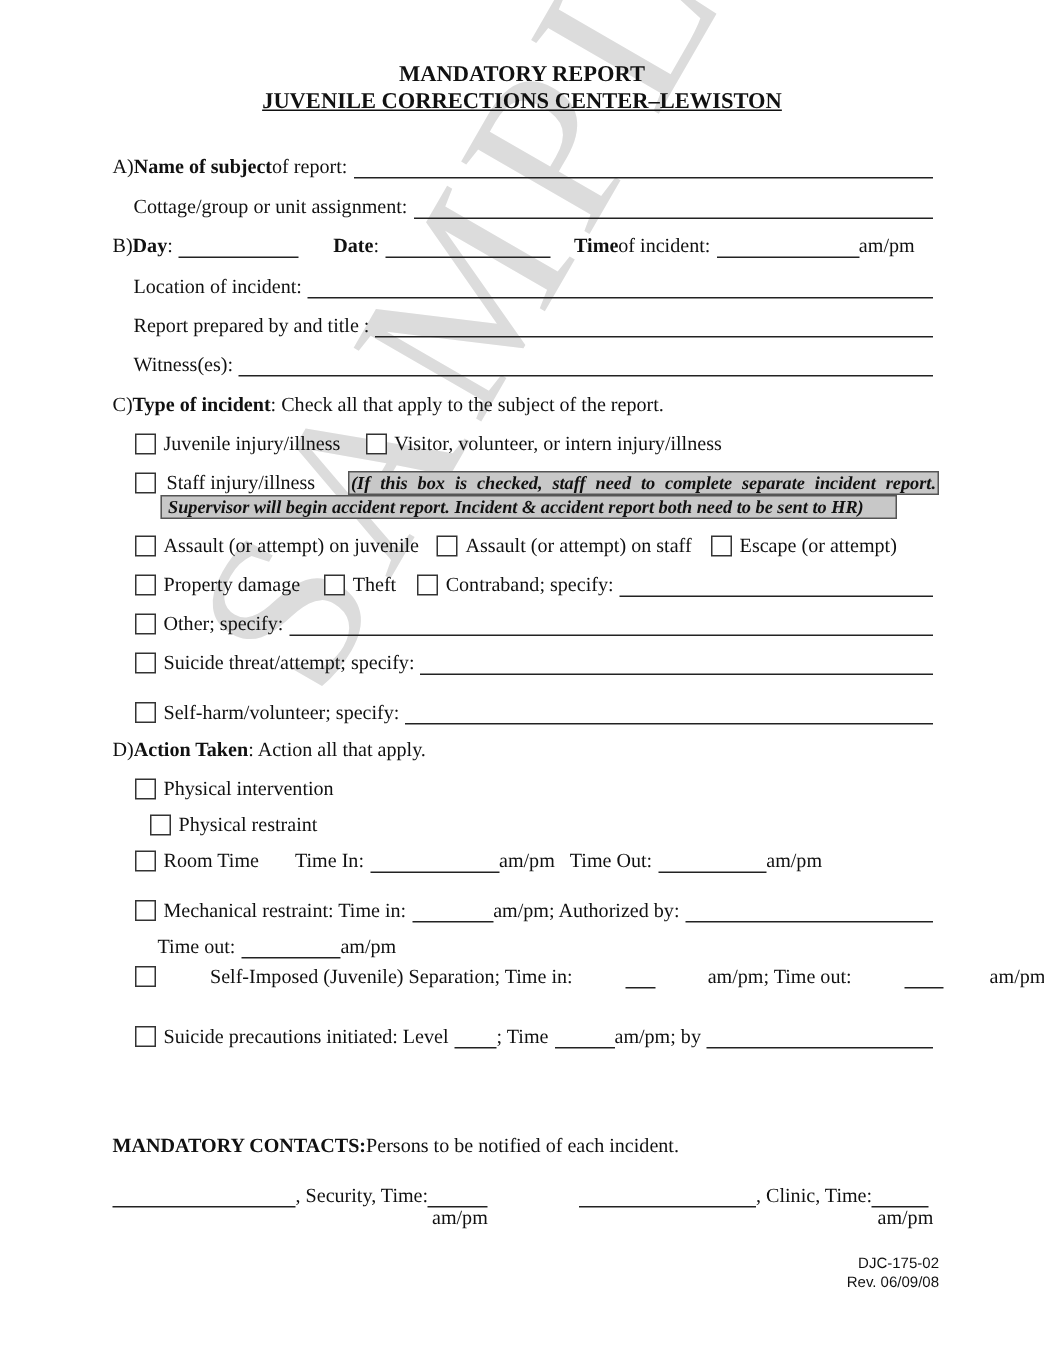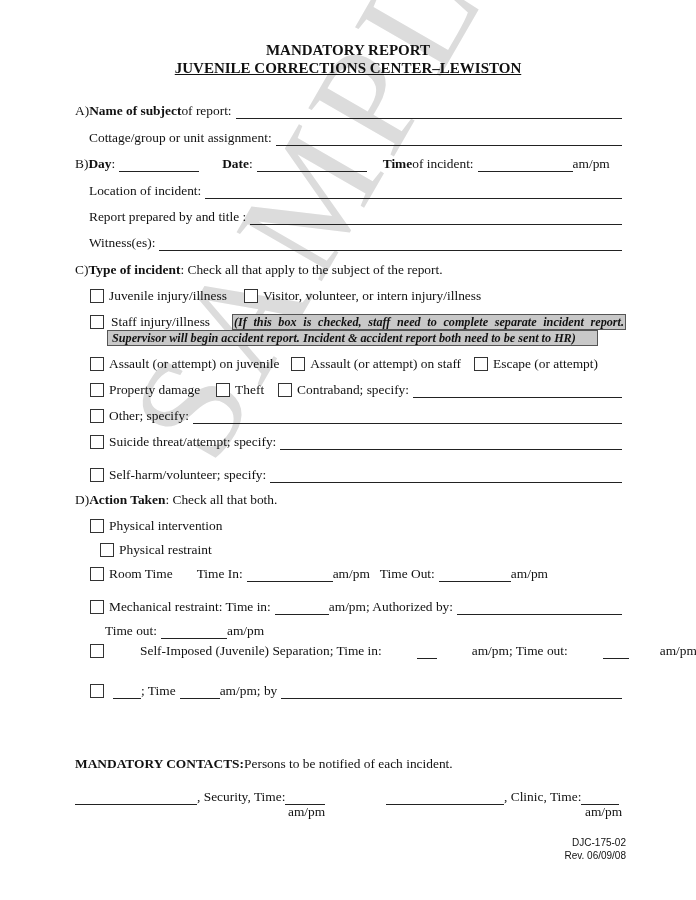--- a/index.html
+++ b/index.html
@@ -123,21 +123,21 @@
   </div>
   <div class="row" style="top:465px; left:90px; width:532px;">
     <span class="cb"></span>
     <span>Self-harm/volunteer; specify:</span>
     <span class="line flex1"></span>
   </div>
 
   <div class="row" style="top:490px; left:75px;">
     <span>D)</span>
     <span class="b">Action Taken</span>
-      <span>: Check all that both.</span>
+      <span>: Action all that apply.</span>
   </div>
   <div class="row" style="top:516px; left:90px;">
     <span class="cb"></span>
     <span>Physical intervention</span>
   </div>
   <div class="row" style="top:540px; left:100px;">
     <span class="cb"></span>
     <span>Physical restraint</span>
   </div>
   <div class="row" style="top:564px; left:90px;">
@@ -167,20 +167,21 @@
   <div class="row" style="top:641px; left:90px;gap:31px;">
     <span class="cb"></span>
     <span>Self-Imposed (Juvenile) Separation; Time in:</span>
     <span class="line" style="width:20px;"></span>
     <span style="margin-left:4px;">am/pm; Time out:</span>
     <span class="line" style="width:26px;"></span>
     <span>am/pm (attach logs)</span>
   </div>
   <div class="row" style="top:681px; left:90px; width:532px;">
     <span class="cb"></span>
+    <span>Suicide precautions initiated: Level</span>
     <span class="line" style="width:28px;"></span>
     <span>; Time</span>
     <span class="line" style="width:40px;"></span>
     <span>am/pm</span>
     <span style="margin-left:0;">; by</span>
     <span class="line flex1"></span>
   </div>
 
 
   <div class="row" style="top:754px; left:75px;">

